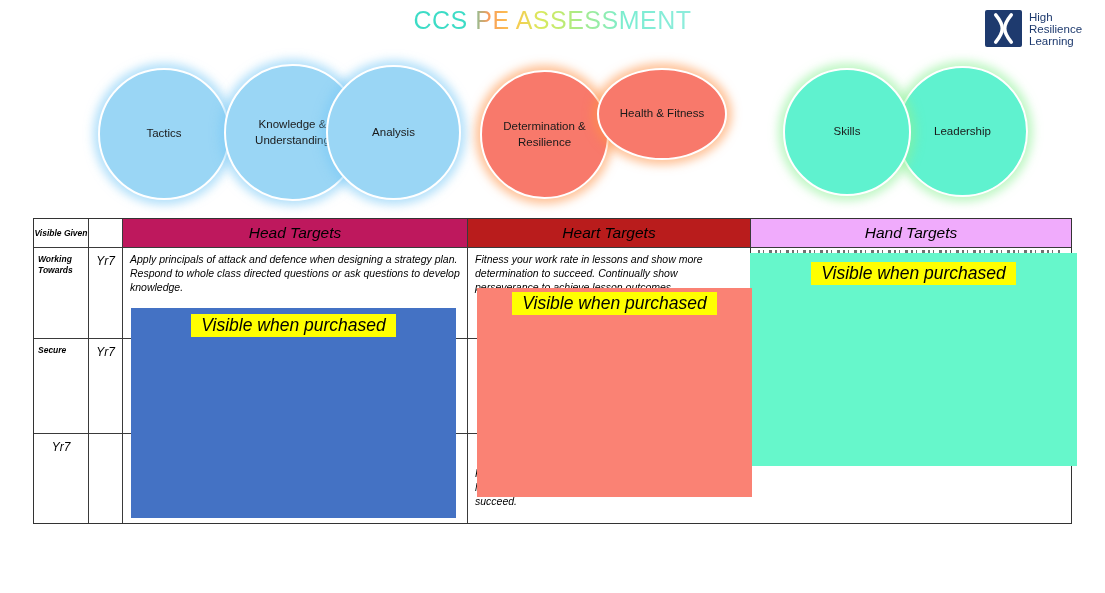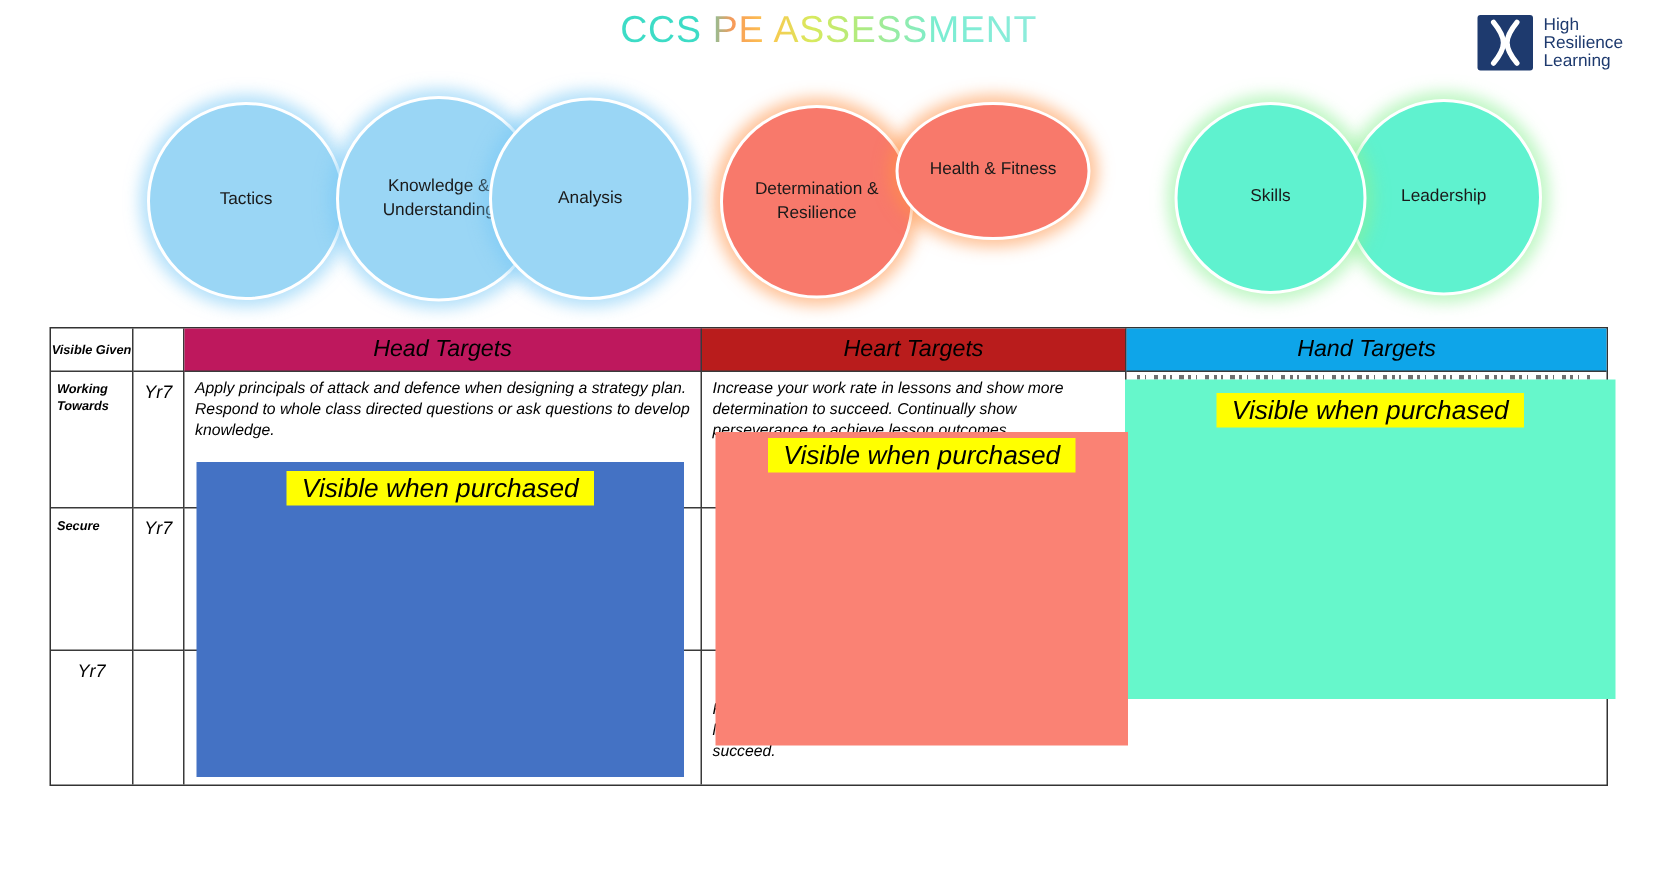--- a/index.html
+++ b/index.html
@@ -125,36 +125,36 @@
     <div class="cell corner br bb">
       <span>Visible Given</span>
     </div>
     <div class="cell br bb"></div>
     <div class="cell hdr br bb" style="background:#be185d">
       <span>Head Targets</span>
     </div>
     <div class="cell hdr br bb" style="background:#b91c1c">
       <span>Heart Targets</span>
     </div>
-    <div class="cell hdr bb" style="background:#0ea5e9">
+    <div class="cell hdr bb" style="background:#f0abfc">
       <span>Hand Targets</span>
     </div>
 
     <div class="cell lvl br bb">
       <span>Working Towards</span>
     </div>
     <div class="cell yr br bb">
       <span>Yr7</span>
     </div>
     <div class="cell body br bb">
       <p>Apply principals of attack and defence when designing a strategy plan.</p>
       <p>Respond to whole class directed questions or ask questions to develop knowledge.</p>
     </div>
     <div class="cell body br bb">
-      <p>Increase your work rate in lessons and show more determination to succeed. Continually show perseverance to achieve lesson outcomes.</p>
+      <p>Fitness your work rate in lessons and show more determination to succeed. Continually show perseverance to achieve lesson outcomes.</p>
     </div>
     <div class="cell body bb"></div>
 
     <div class="cell lvl br bb">
       <span>Secure</span>
     </div>
     <div class="cell yr br bb">
       <span>Yr7</span>
     </div>
     <div class="cell body br bb"></div>

